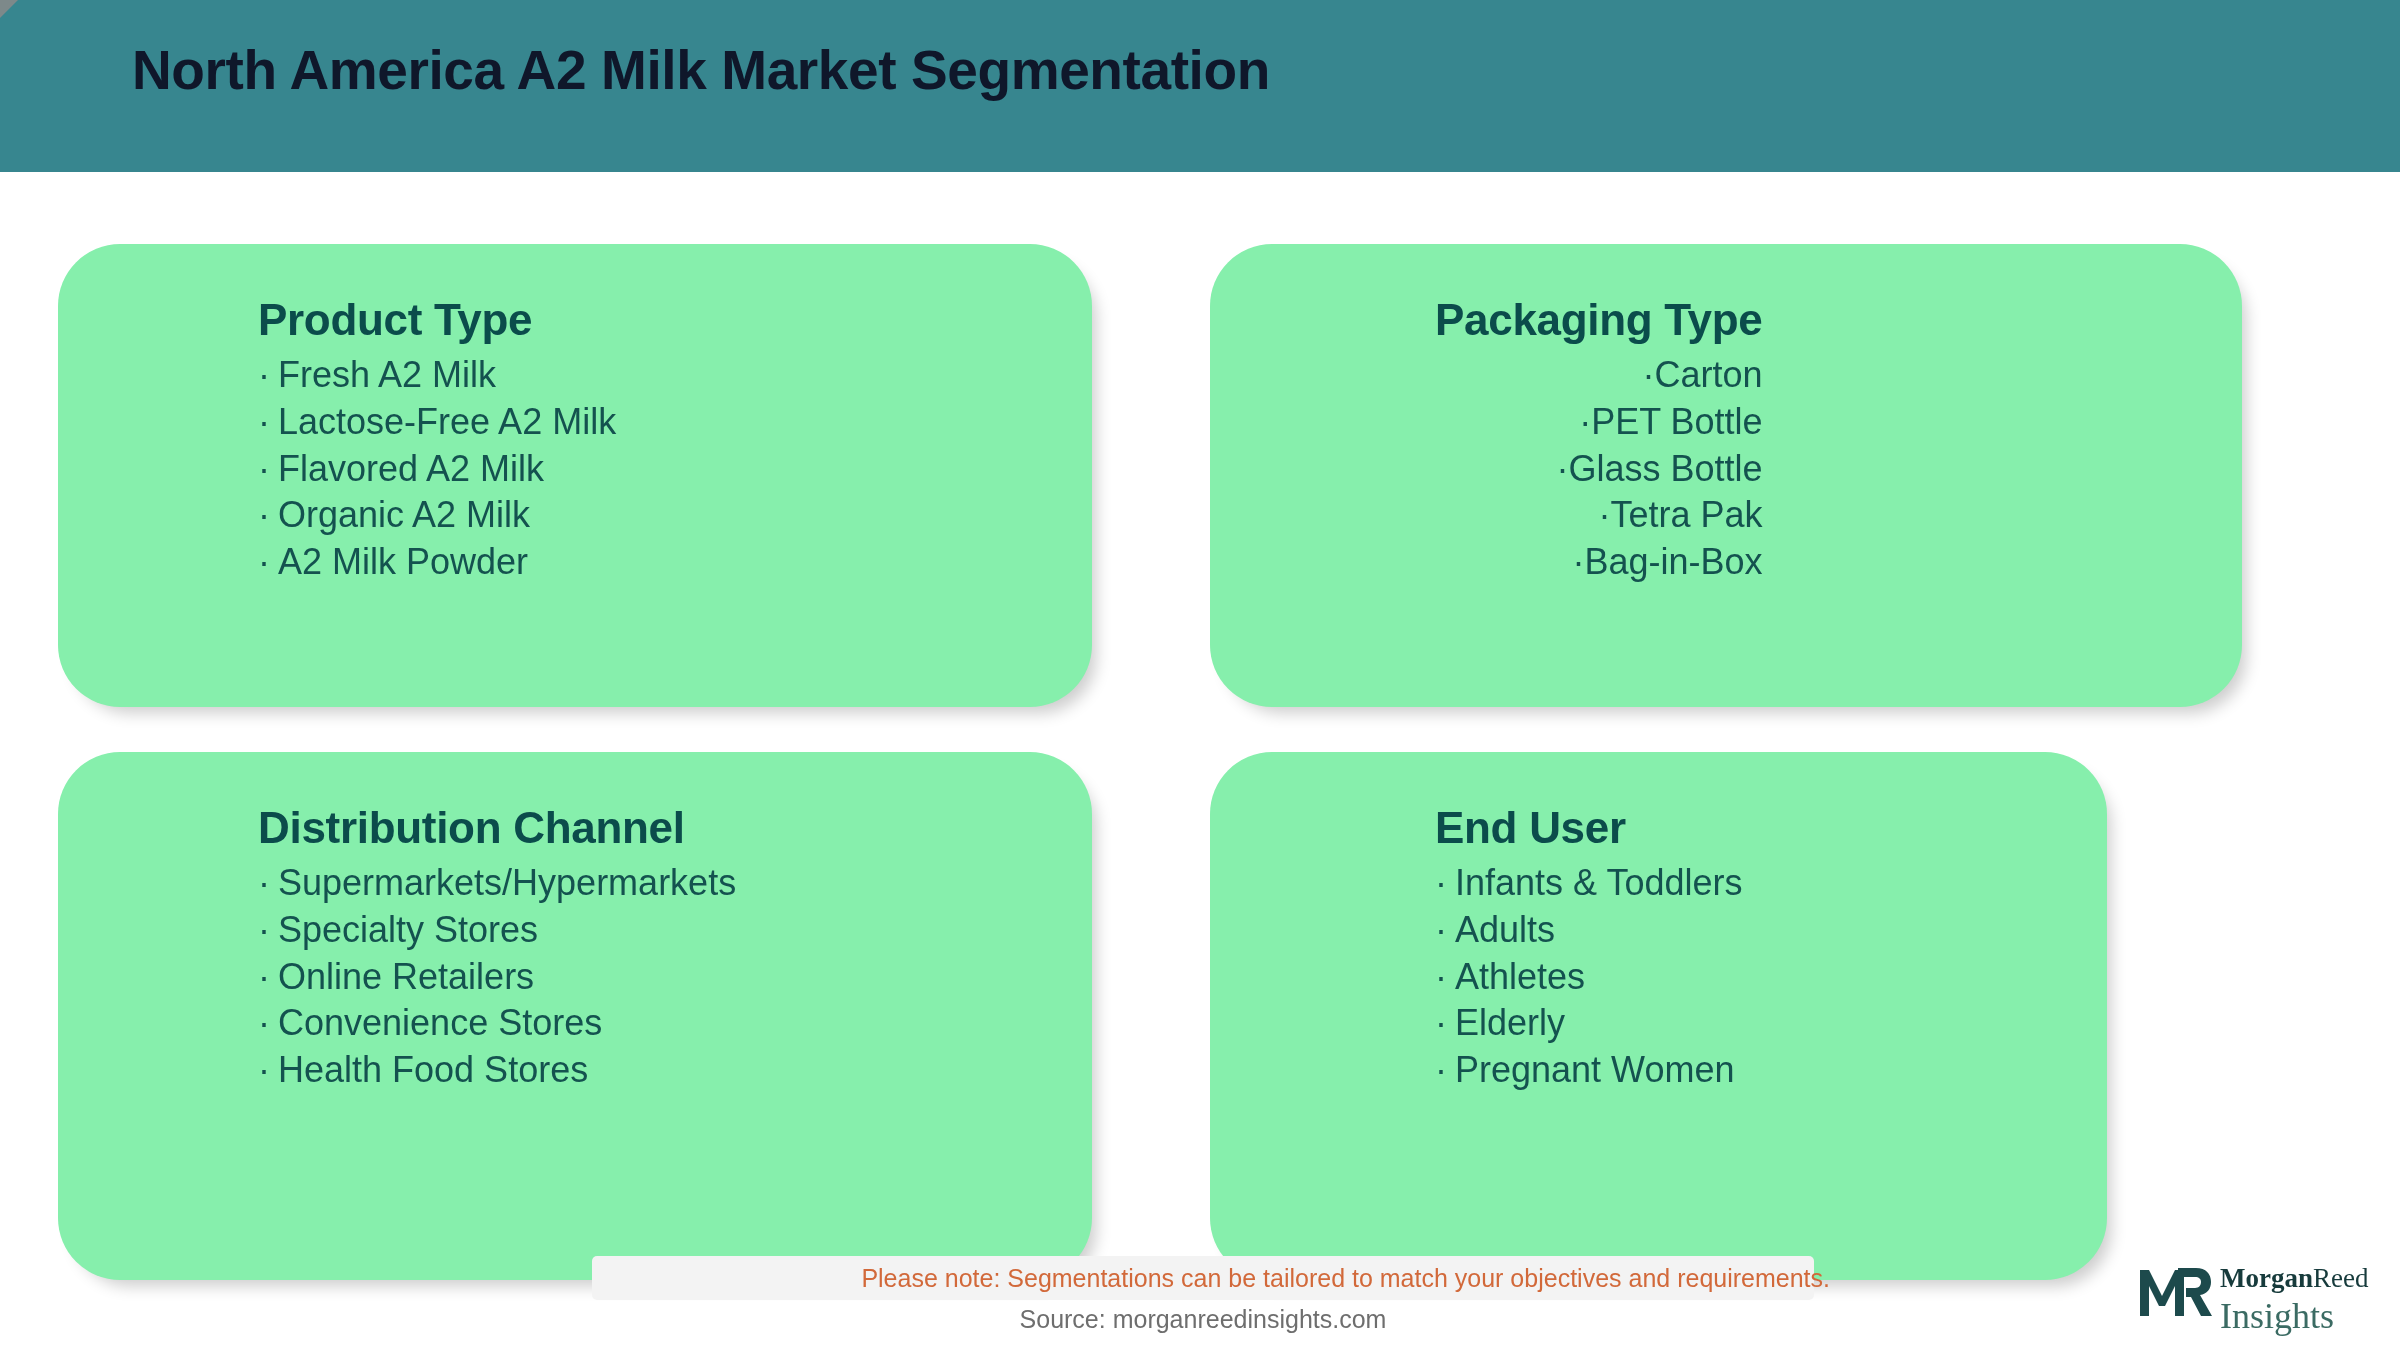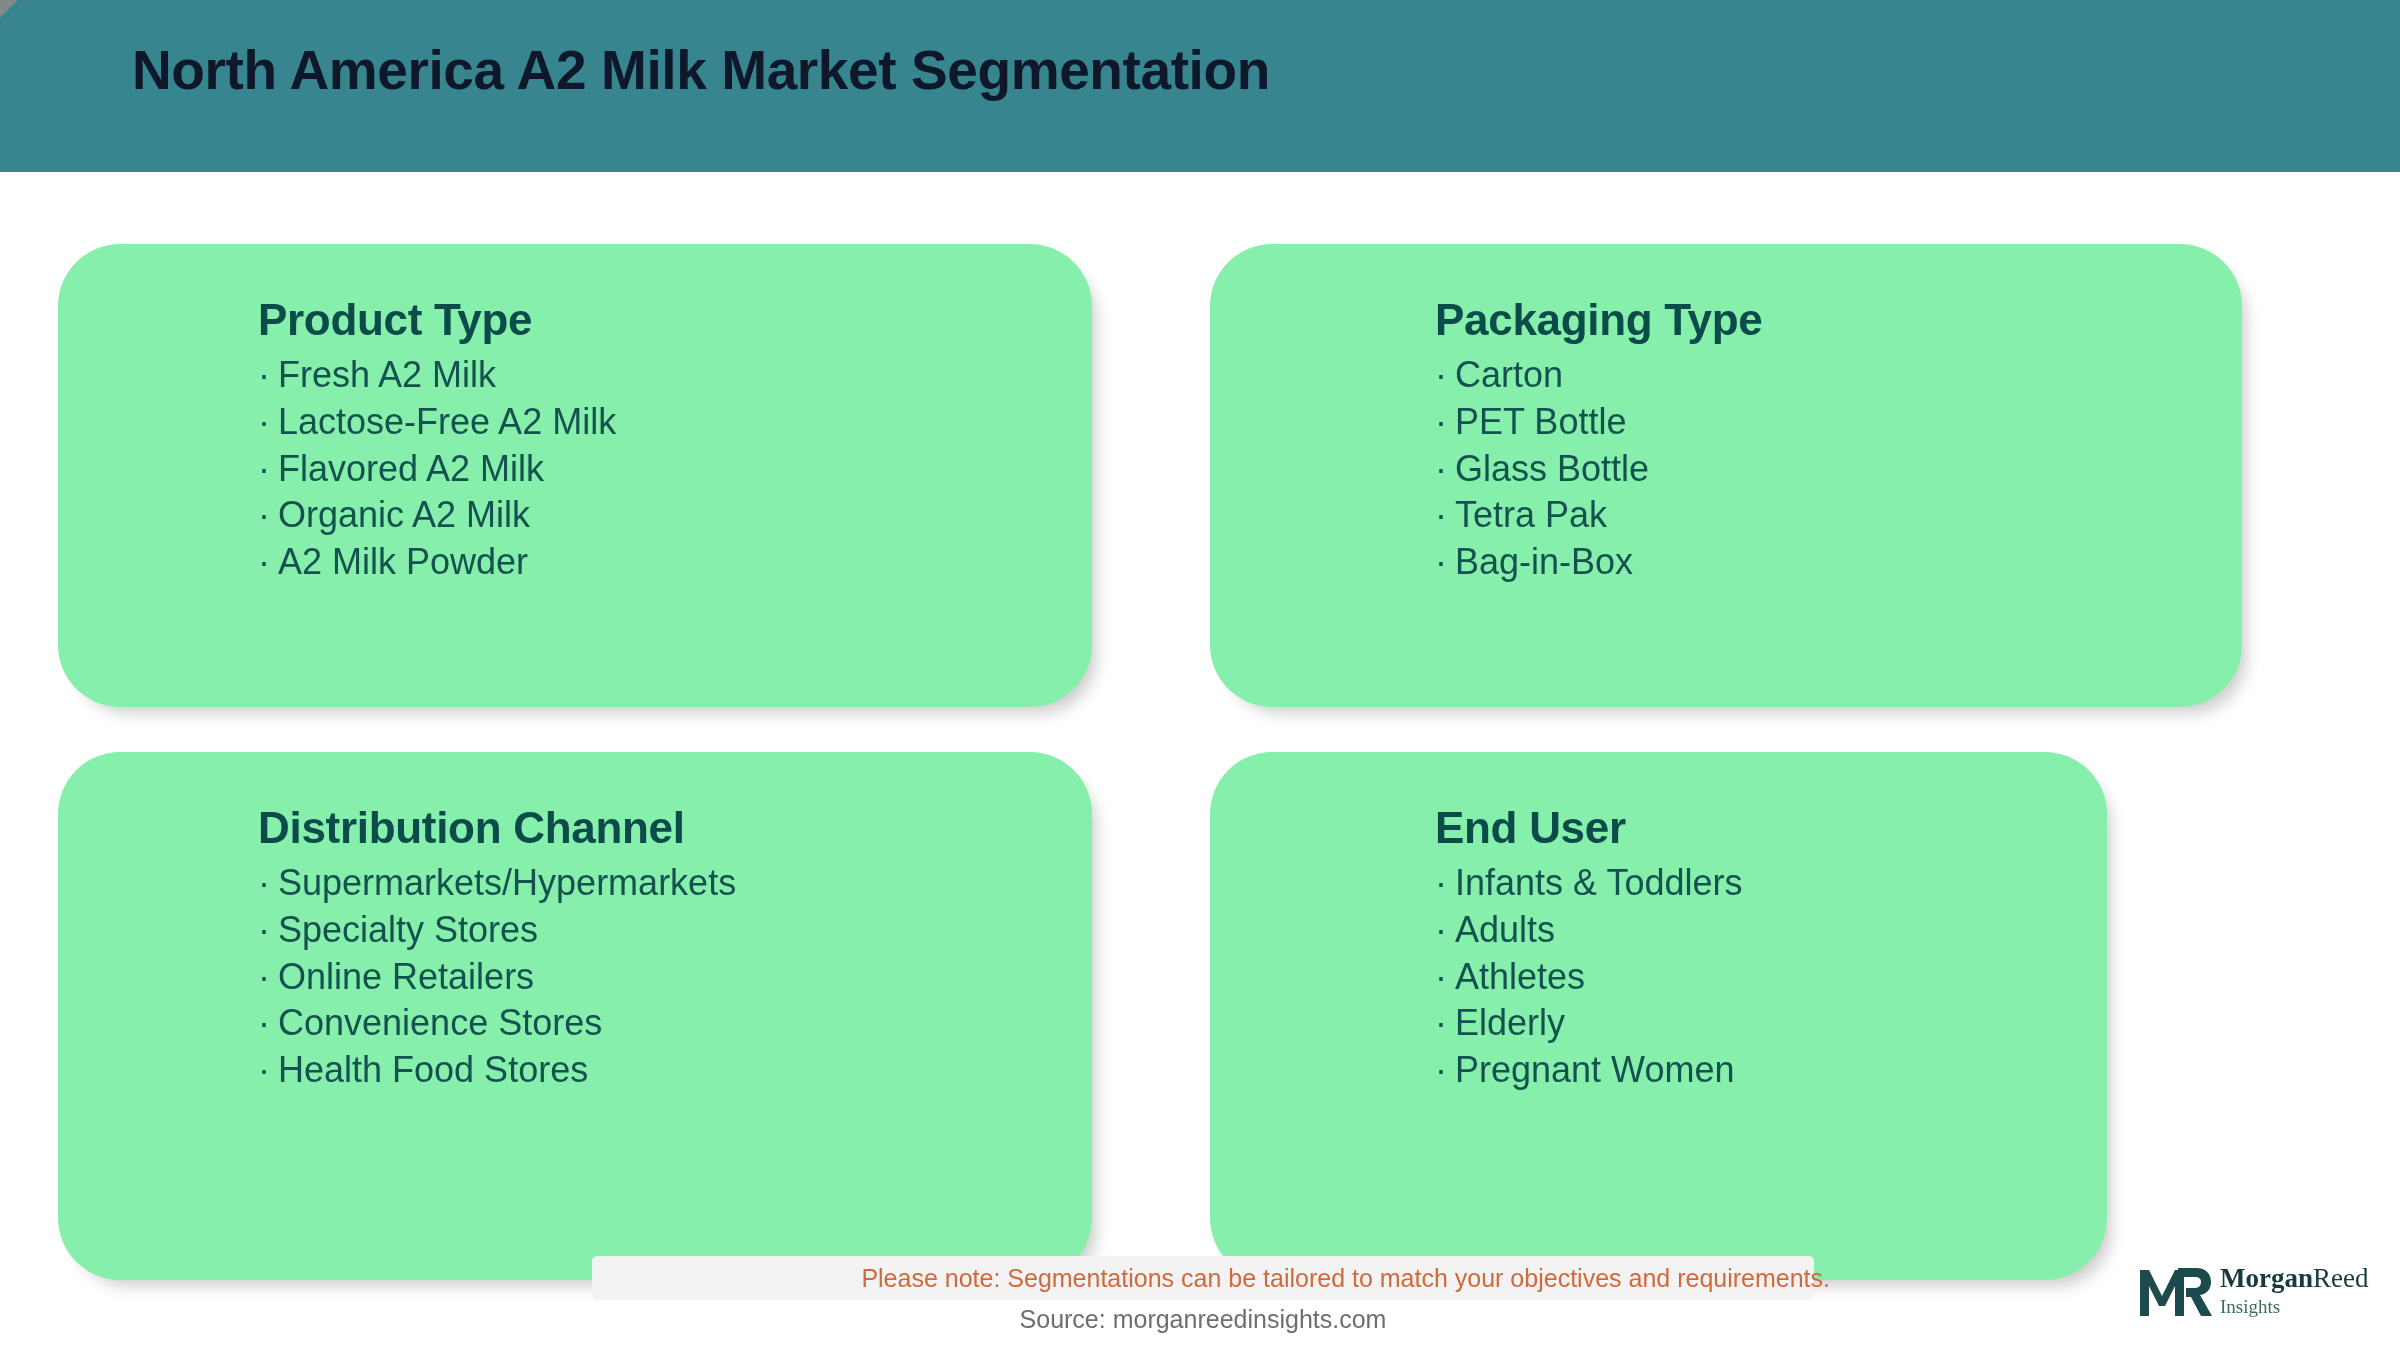--- a/index.html
+++ b/index.html
@@ -55,21 +55,21 @@
     height: 1010px;
   }
   .card {
     position: absolute;
     background: #86efac;
     box-sizing: border-box;
     border-radius: 62px;
     box-shadow: 10px 12px 16px -6px rgba(0,0,0,0.20);
   }
   .card-tl { left: 58px;   top: 72px;  width: 1034px; height: 463px; }
-  .card-tr { left: 1210px; top: 72px;  width: 1032px; height: 463px; }
+  .card-tr { left: 1210px; top: 72px;  width: 1032px; height: 463px; text-align: right; }
   .card-bl { left: 58px;   top: 580px; width: 1034px; height: 528px; }
   .card-br { left: 1210px; top: 580px; width: 897px; height: 528px; padding-left: 42px; }
 
   .card-inner {
     position: absolute;
     left: 0;
     top: 0;
   }
   .card-tl .card-inner,
   .card-bl .card-inner { left: 200px; top: 50px; }
@@ -161,21 +161,21 @@
     font-family: "Liberation Serif", serif;
     font-size: 27px;
     color: #173b3c;
     white-space: nowrap;
     line-height: 1.22;
   }
   .logo-line1 b { font-weight: bold; }
   .logo-line1 span { font-weight: normal; }
   .logo-line2 {
     font-family: "Liberation Serif", serif;
-    font-size: 19px;
+    font-size: 36px;
     color: #3b6b63;
     white-space: nowrap;
     line-height: 1.22;
   }
 </style>
 </head>
 <body>
 
 <div class="header">
   <div class="header-corner-notch"></div>

